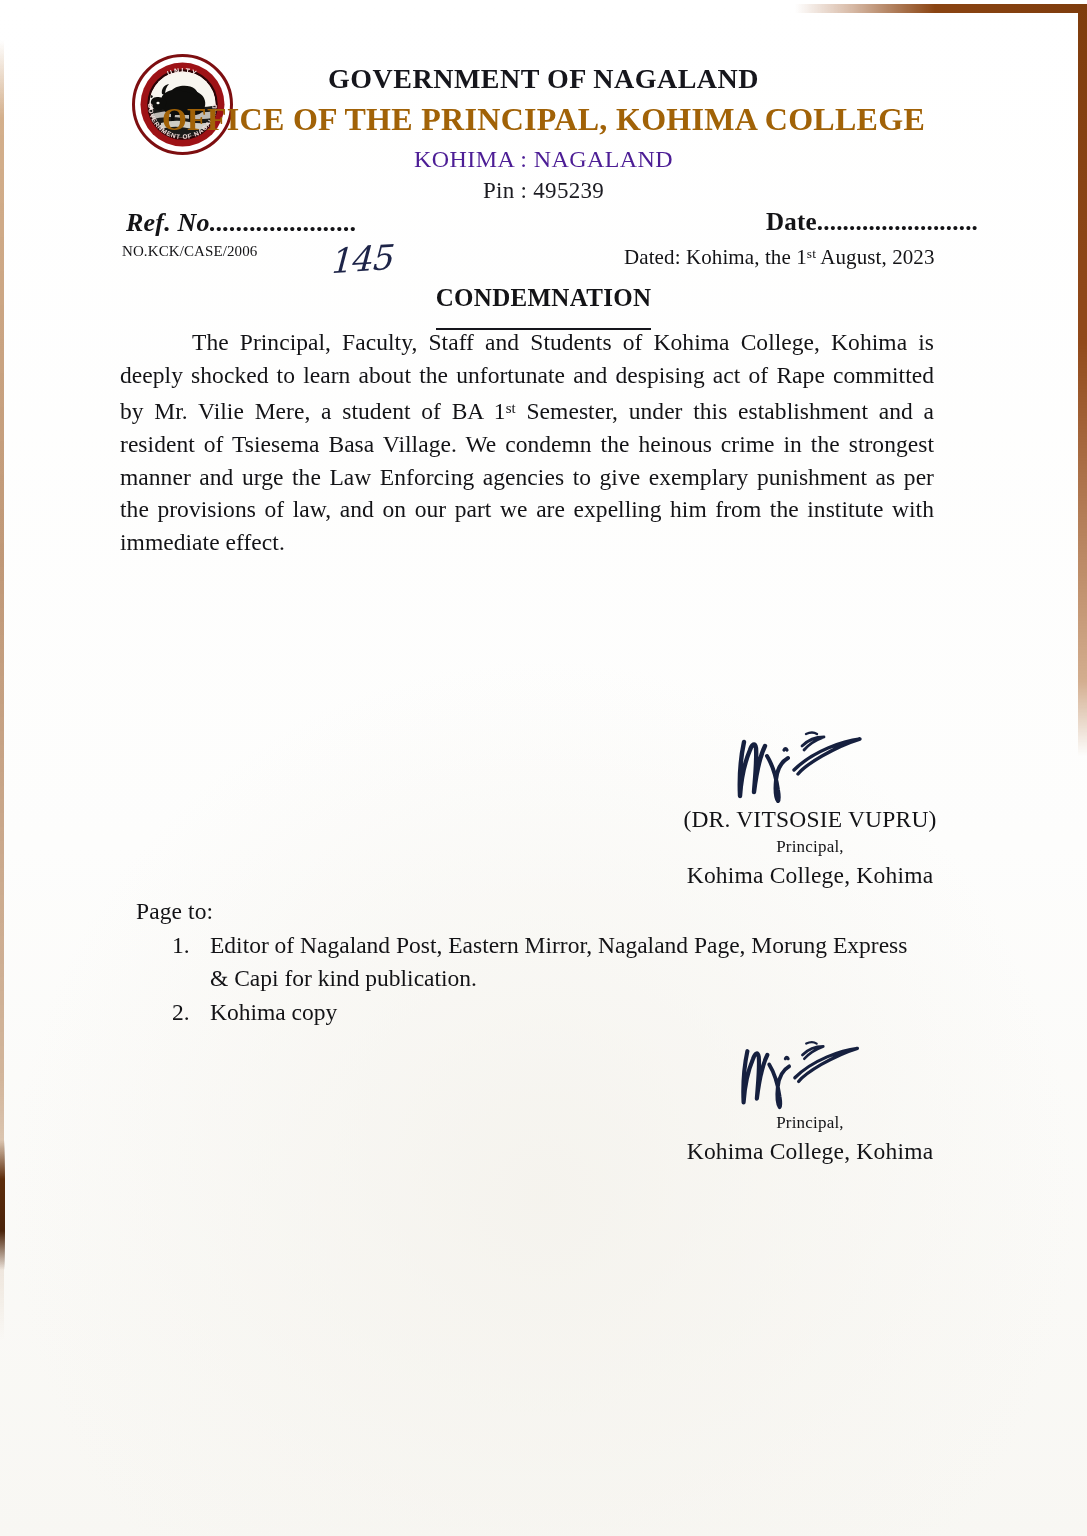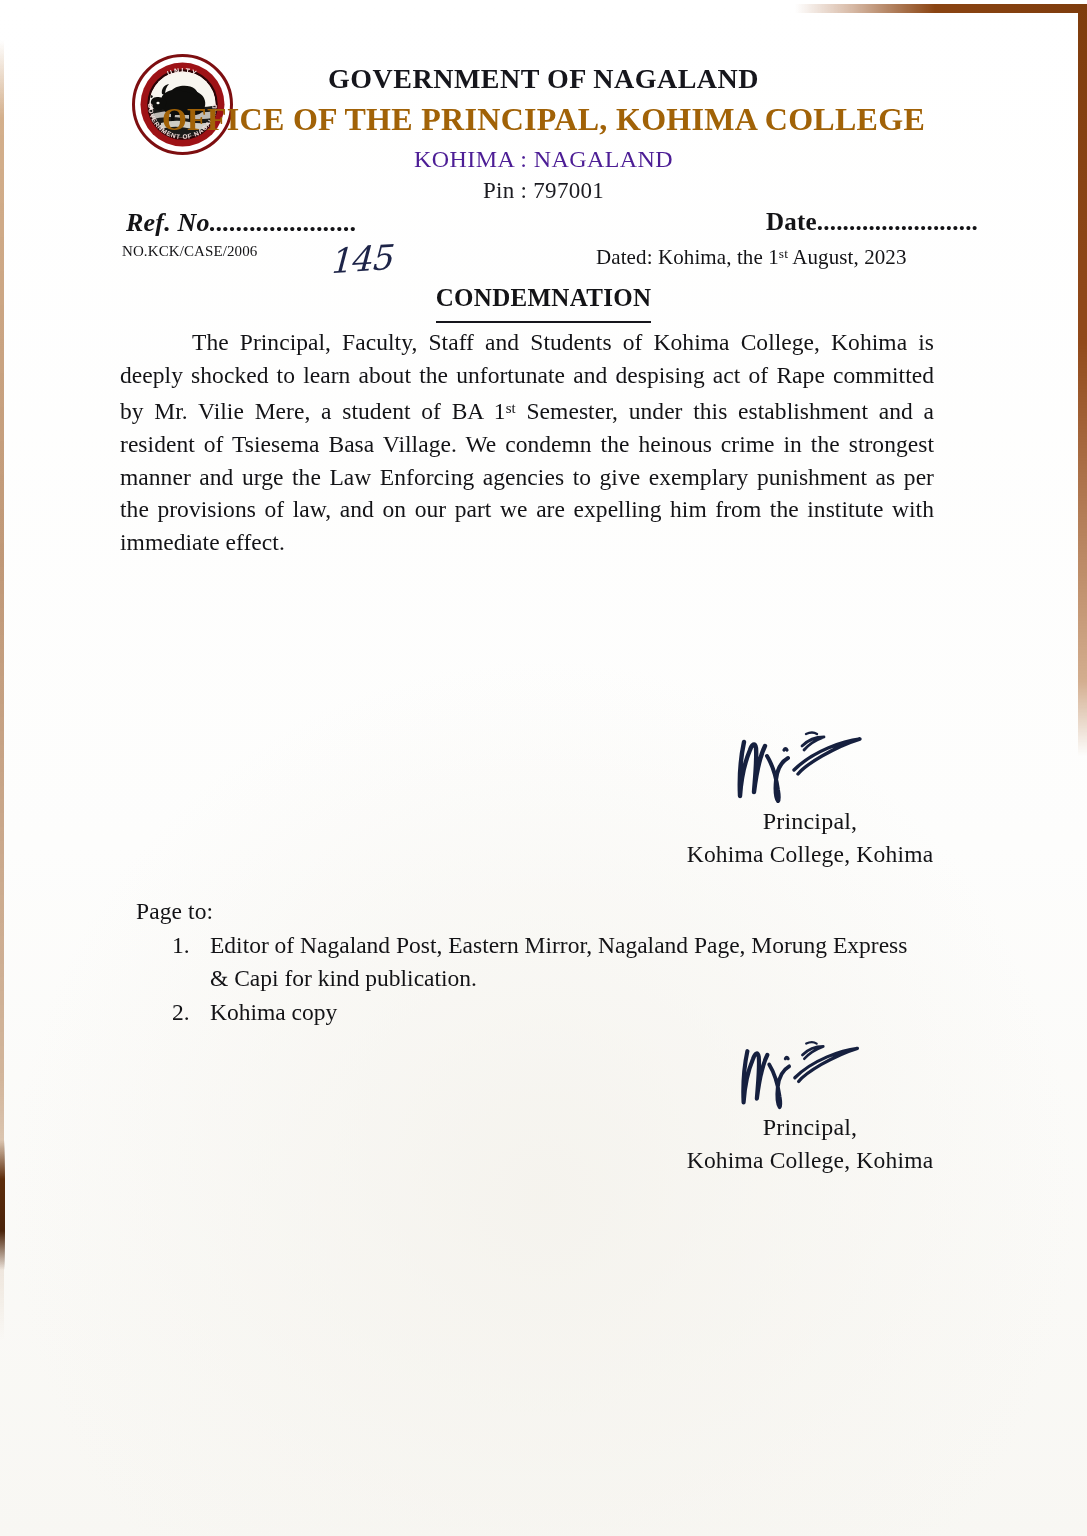--- a/index.html
+++ b/index.html
@@ -134,40 +134,40 @@
     top: 239px;
     font-size: 34px;
     font-family: "DejaVu Serif", serif;
     font-style: italic;
     color: #1d2448;
     transform: rotate(-4deg) skewX(-8deg);
     letter-spacing: -1px;
   }
   .dated-line {
     position: absolute;
-    left: 596px;
+    left: 624px;
     top: 245px;
     font-size: 21px;
     letter-spacing: 0.1px;
   }
   sup { font-size: 0.64em; vertical-align: 0.42em; }
 
   
   .doc-title {
     position: absolute;
     left: 0; right: 0;
     top: 284px;
     text-align: center;
     font-size: 25px;
     font-weight: bold;
     letter-spacing: 0.3px;
   }
   .doc-title span {
     border-bottom: 2.5px solid #16161c;
-    padding-bottom: 10px;
+    padding-bottom: 17px;
   }
 
   
   .body-block {
     position: absolute;
     left: 120px;
     top: 326px;
     width: 814px;
   }
   .para {
@@ -197,21 +197,21 @@
     text-align: center;
   }
   .sig-mark { height: 78px; position: relative; }
   .sig-mark svg { position: absolute; left: 50%; transform: translateX(-50%); top: 0; }
   .sig-name {
     font-size: 23.5px;
     letter-spacing: 0.2px;
     line-height: 1.28;
   }
   .sig-role {
-    font-size: 24px;
+    font-size: 17px;
     letter-spacing: 0.2px;
     line-height: 1.3;
     margin-top: 2px;
   }
   .sig-org {
     font-size: 23.5px;
     letter-spacing: 0.2px;
     line-height: 1.3;
     margin-top: 2px;
   }
@@ -294,21 +294,21 @@
       <text font-family="'Liberation Sans', sans-serif" font-size="6.4" font-weight="bold" fill="#f4dedb" letter-spacing="0.7">
         <textPath href="#arcBot" startOffset="50%" text-anchor="middle">GOVERNMENT OF NAGALAND</textPath>
       </text>
     </svg>
   </div>
 
   <div class="header">
     <div class="hdr-line1">GOVERNMENT OF NAGALAND</div>
     <div class="hdr-line2">OFFICE OF THE PRINCIPAL, KOHIMA COLLEGE</div>
     <div class="hdr-line3">KOHIMA : NAGALAND</div>
-    <div class="hdr-line4">Pin : 797001</div>
+    <div class="hdr-line4">Pin : 495239</div>
   </div>
 
   <div class="refno-label">Ref. No......................</div>
   <div class="date-label">Date.........................</div>
   <div class="refno-value">NO.KCK/CASE/2006</div>
   <div class="handwritten-no">145</div>
   <div class="dated-line"><span>Dated: Kohima, the 1</span><sup>st</sup><span> August, 2023</span></div>
 
   <div class="doc-title"><span>CONDEMNATION</span></div>
 
@@ -322,20 +322,21 @@
         <g fill="none" stroke="#16203f" stroke-linecap="round" stroke-linejoin="round">
           <path d="M34 16 C31 30 29 48 30 70 C31 55 34 38 40 24 C42 18 45 16 46 22 C47 34 45 52 44 66 C46 50 50 30 55 20" stroke-width="4.4"></path>
           <path d="M57 30 C62 38 66 50 68 64 C69 70 69 74 68 75 C66 72 65 64 66 54 C67 44 71 36 78 32" stroke-width="4"></path>
           <path d="M74 24 C75 22 76 22 77 24" stroke-width="3.2"></path>
           <path d="M84 44 C92 36 104 28 118 22 C130 17 142 14 150 13 C140 16 126 22 112 30 C100 37 92 43 88 48" stroke-width="3.4"></path>
           <path d="M92 20 C98 14 106 11 114 11 C106 14 99 18 94 24" stroke-width="2.8"></path>
           <path d="M96 8 C100 6 104 6 107 8" stroke-width="2.4"></path>
         </g>
       </svg>
     </div>
+    <div class="sig-name">(DR. VITSOSIE VUPRU)</div>
     <div class="sig-role">Principal,</div>
     <div class="sig-org">Kohima College, Kohima</div>
   </div>
 
   <div class="copyto">
     <div class="copyto-label">Page to:</div>
     <ul class="copyto-list">
       <li class="copyto-item"><span class="num">1.</span><span>Editor of Nagaland Post, Eastern Mirror, Nagaland Page, Morung Express &amp; Capi for kind publication.</span></li>
       <li class="copyto-item"><span class="num">2.</span><span>Kohima copy</span></li>
     </ul>

